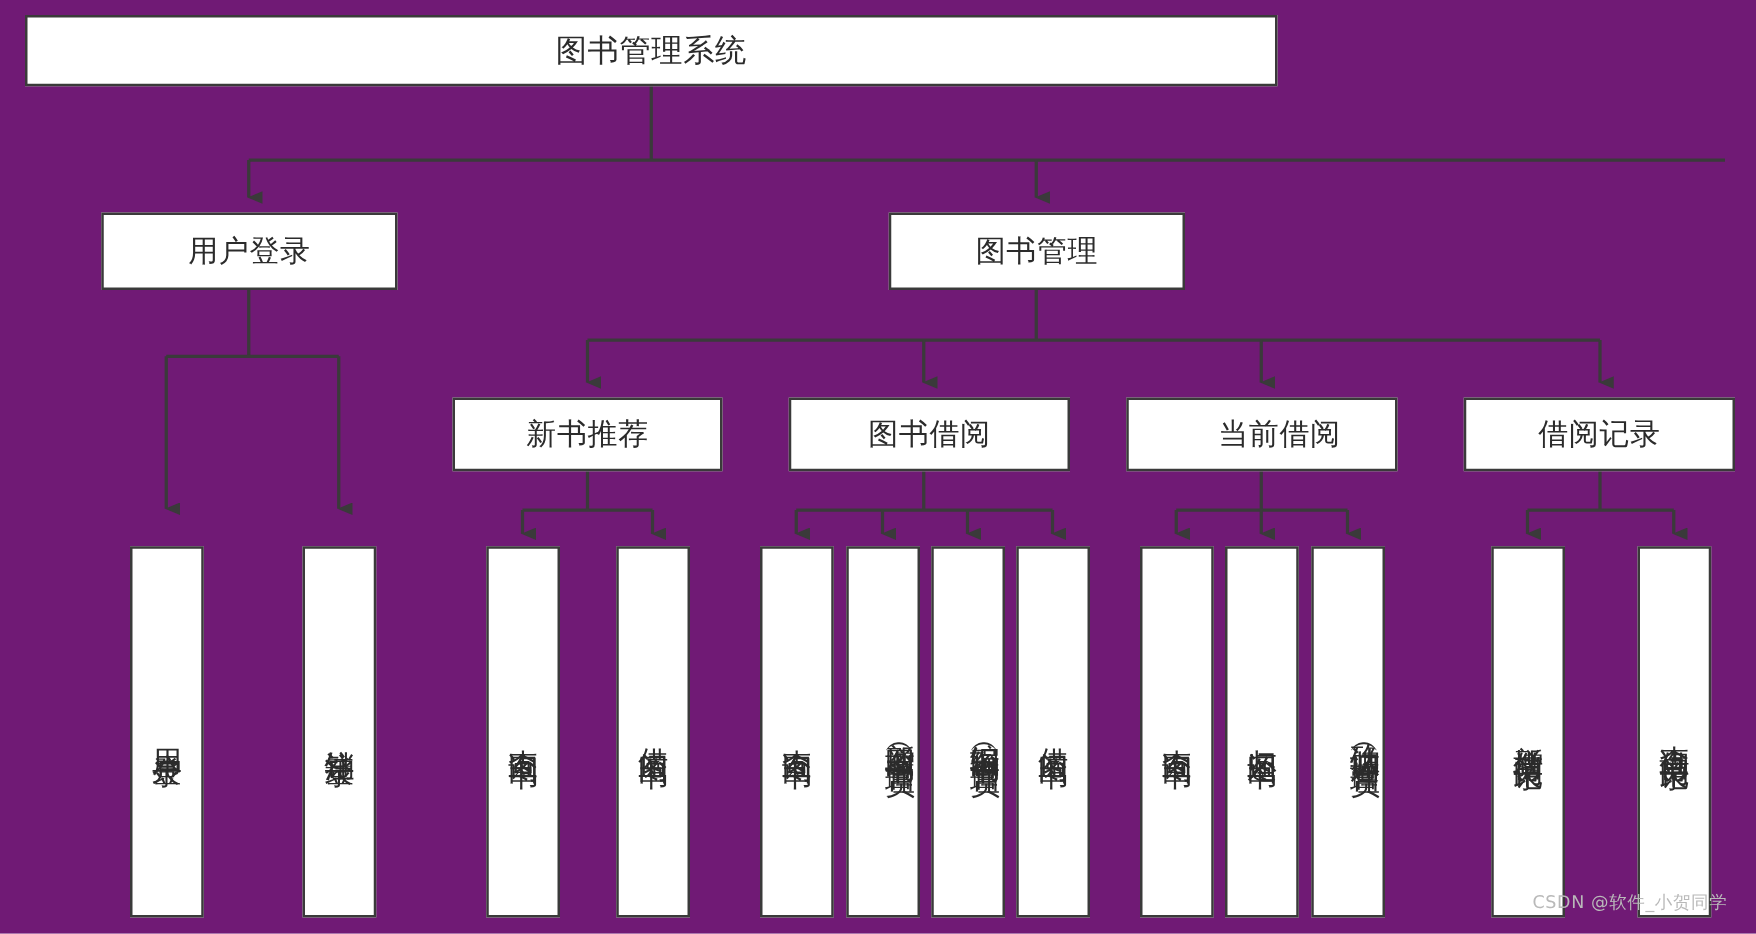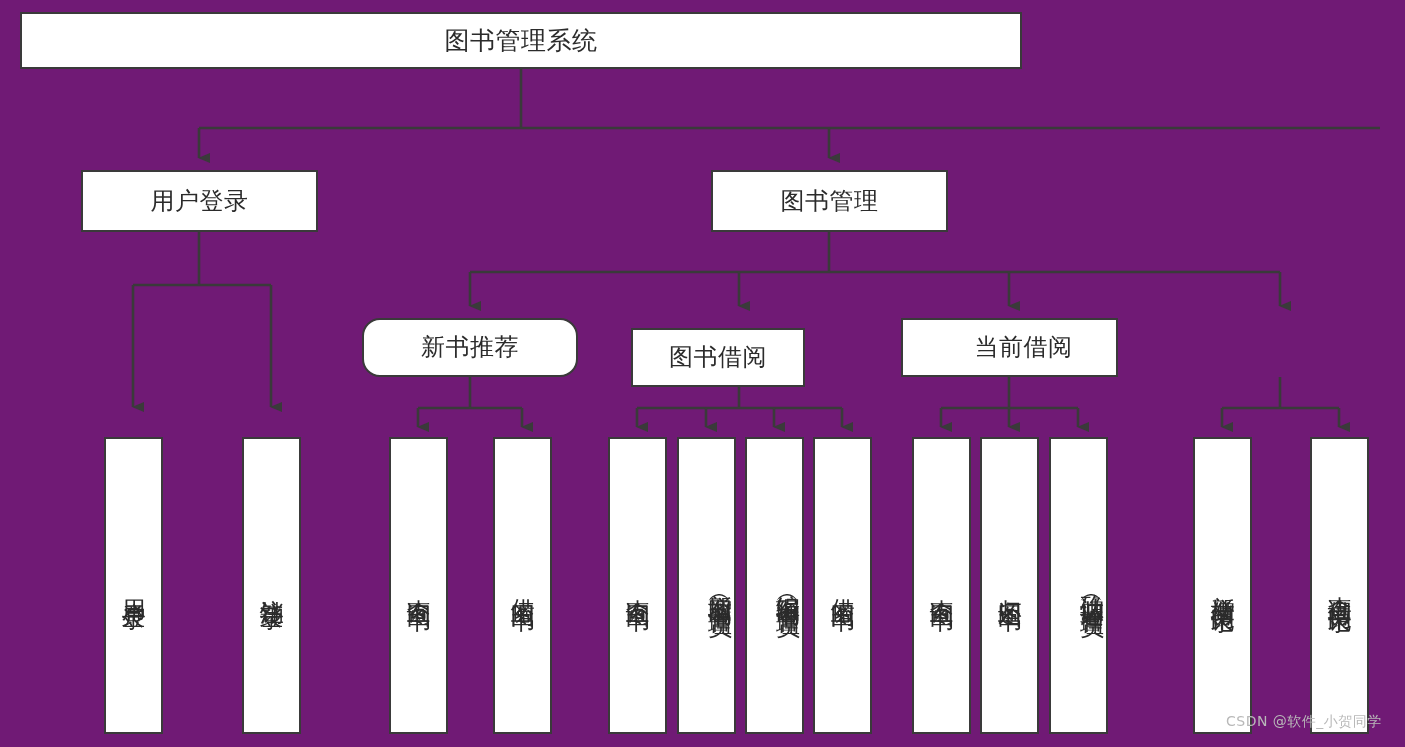--- a/index.html
+++ b/index.html
@@ -136,32 +136,35 @@
   </div>
 
   <div class="node horiz" style="left:81px; top:170px; width:237px; height:62px;">
     <span>用户登录</span>
   </div>
 
   <div class="node horiz" style="left:711px; top:170px; width:237px; height:62px;align-items:center;">
     <span>图书管理</span>
   </div>
 
-  <div class="node horiz" style="left:362px; top:318px; width:216px; height:59px;border-radius:18px;">
+  <div class="node horiz" style="left:362px; top:318px; width:216px; height:59px;">
     <span>新书推荐</span>
   </div>
 
-  <div class="node horiz" style="left:631px; top:328px; width:174px; height:59px;">
+  <div class="node horiz" style="left:631px; top:318px; width:225px; height:59px;">
     <span>图书借阅</span>
   </div>
 
   <div class="node horiz" style="left:901px; top:318px; width:217px; height:59px;padding-left:28px;">
     <span>当前借阅</span>
   </div>
 
+  <div class="node horiz" style="left:1171px; top:318px; width:217px; height:59px;">
+    <span>借阅记录</span>
+  </div>
 
   <div class="node vert mid" style="left:104px; top:437px; width:59px; height:297px;">
     <span class="vtext">用户登录</span>
   </div>
 
   <div class="node vert mid" style="left:242px; top:437px; width:59px; height:297px;">
     <span class="vtext">注销登录</span>
   </div>
 
   <div class="node vert mid" style="left:389px; top:437px; width:59px; height:297px;">

